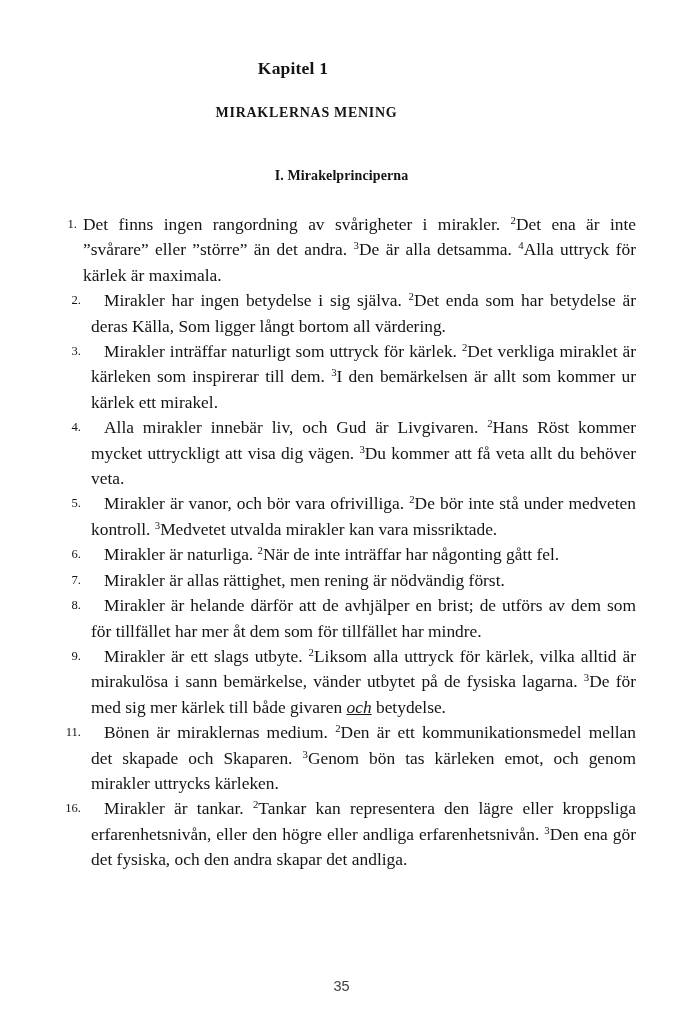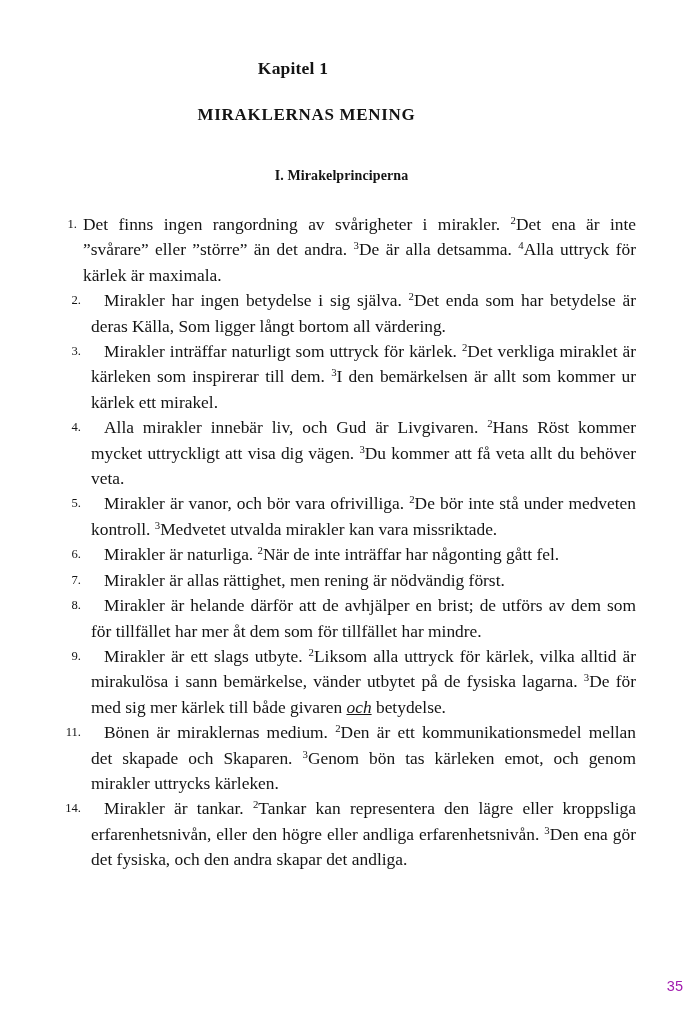--- a/index.html
+++ b/index.html
@@ -29,21 +29,21 @@
     font-size: 17.5px;
     letter-spacing: 0.2px;
   }
   .chapter-title {
     position: absolute;
     top: 105px;
     left: 0;
     width: 613px;
     text-align: center;
     font-weight: bold;
-    font-size: 17px;
+    font-size: 14px;
     letter-spacing: 0.7px;
   }
   .section-title {
     position: absolute;
     top: 168px;
     left: 0;
     width: 683px;
     text-align: center;
     font-weight: bold;
     font-size: 14px;
@@ -95,24 +95,24 @@
     font-style: italic;
     text-decoration: underline;
   }
 
   
   .folio {
     position: absolute;
     top: 978px;
     left: 0;
     width: 683px;
-    text-align: right;
+    text-align: center;
     font-family: "Liberation Sans", "DejaVu Sans", sans-serif;
     font-size: 14.5px;
-    color: #a21caf;
+    color: #404040;
   }
 </style>
 </head>
 <body>
 
 <div class="page">
 
   <div class="chapter-label">Kapitel 1</div>
 
   <div class="chapter-title">MIRAKLERNAS MENING</div>
@@ -154,20 +154,20 @@
       </div>
       <div class="verse-item">
         <span class="verse-num">9.</span>
         <p><span class="lead-gap"></span><span>Mirakler är ett slags utbyte. </span><sup>2</sup><span>Liksom alla uttryck för kärlek, vilka alltid är mirakulösa i sann bemärkelse, vänder utbytet på de fysiska lagarna. </span><sup>3</sup><span>De för med sig mer kärlek till både givaren </span><em>och</em><span> betydelse.</span></p>
       </div>
       <div class="verse-item">
         <span class="verse-num">11.</span>
         <p><span class="lead-gap"></span><span>Bönen är miraklernas medium. </span><sup>2</sup><span>Den är ett kommunikationsmedel mellan det skapade och Skaparen. </span><sup>3</sup><span>Genom bön tas kärleken emot, och genom mirakler uttrycks kärleken.</span></p>
       </div>
       <div class="verse-item">
-        <span class="verse-num">14.</span>
+        <span class="verse-num">16.</span>
         <p><span class="lead-gap"></span><span>Mirakler är tankar. </span><sup>2</sup><span>Tankar kan representera den lägre eller kroppsliga erfarenhetsnivån, eller den högre eller andliga erfarenhetsnivån. </span><sup>3</sup><span>Den ena gör det fysiska, och den andra skapar det andliga.</span></p>
       </div>
     </div>
 
   <div class="folio">35</div>
 
 </div>
 
 </body></html>

